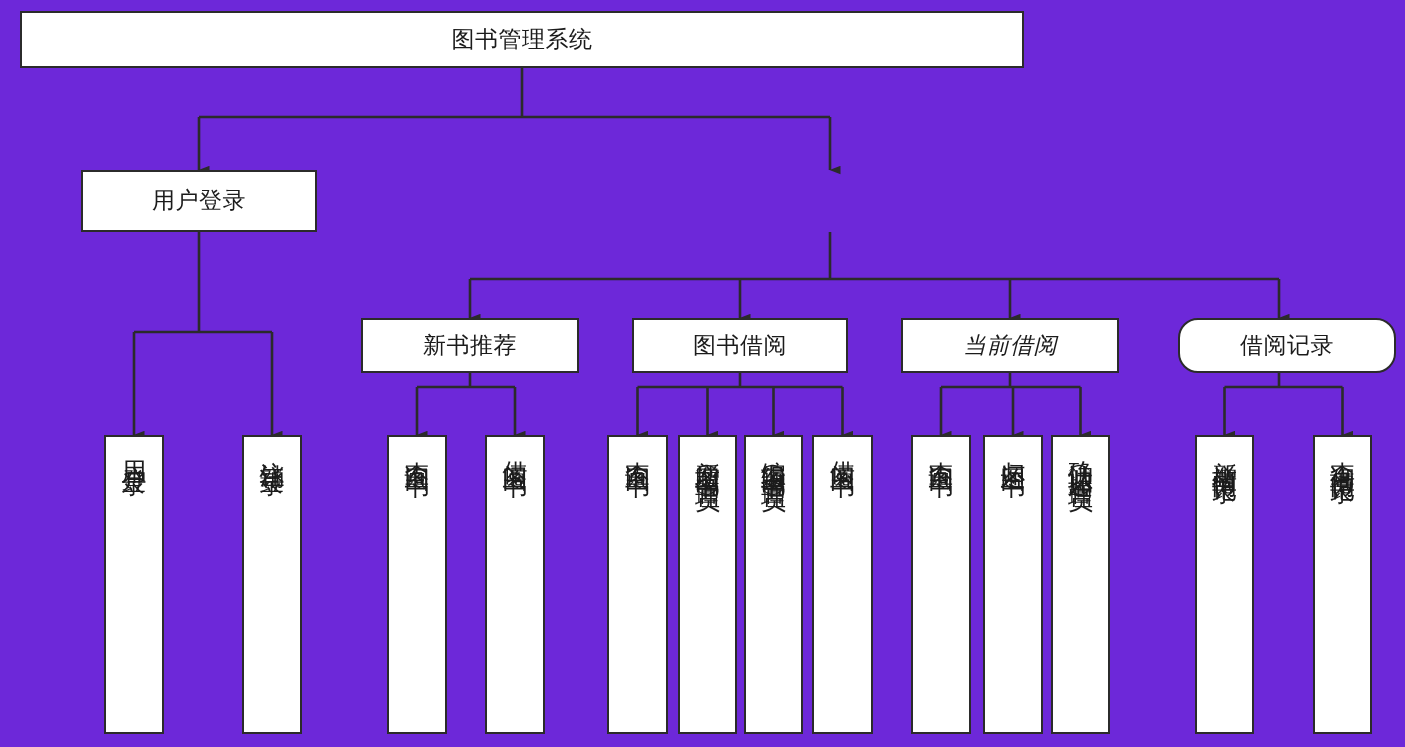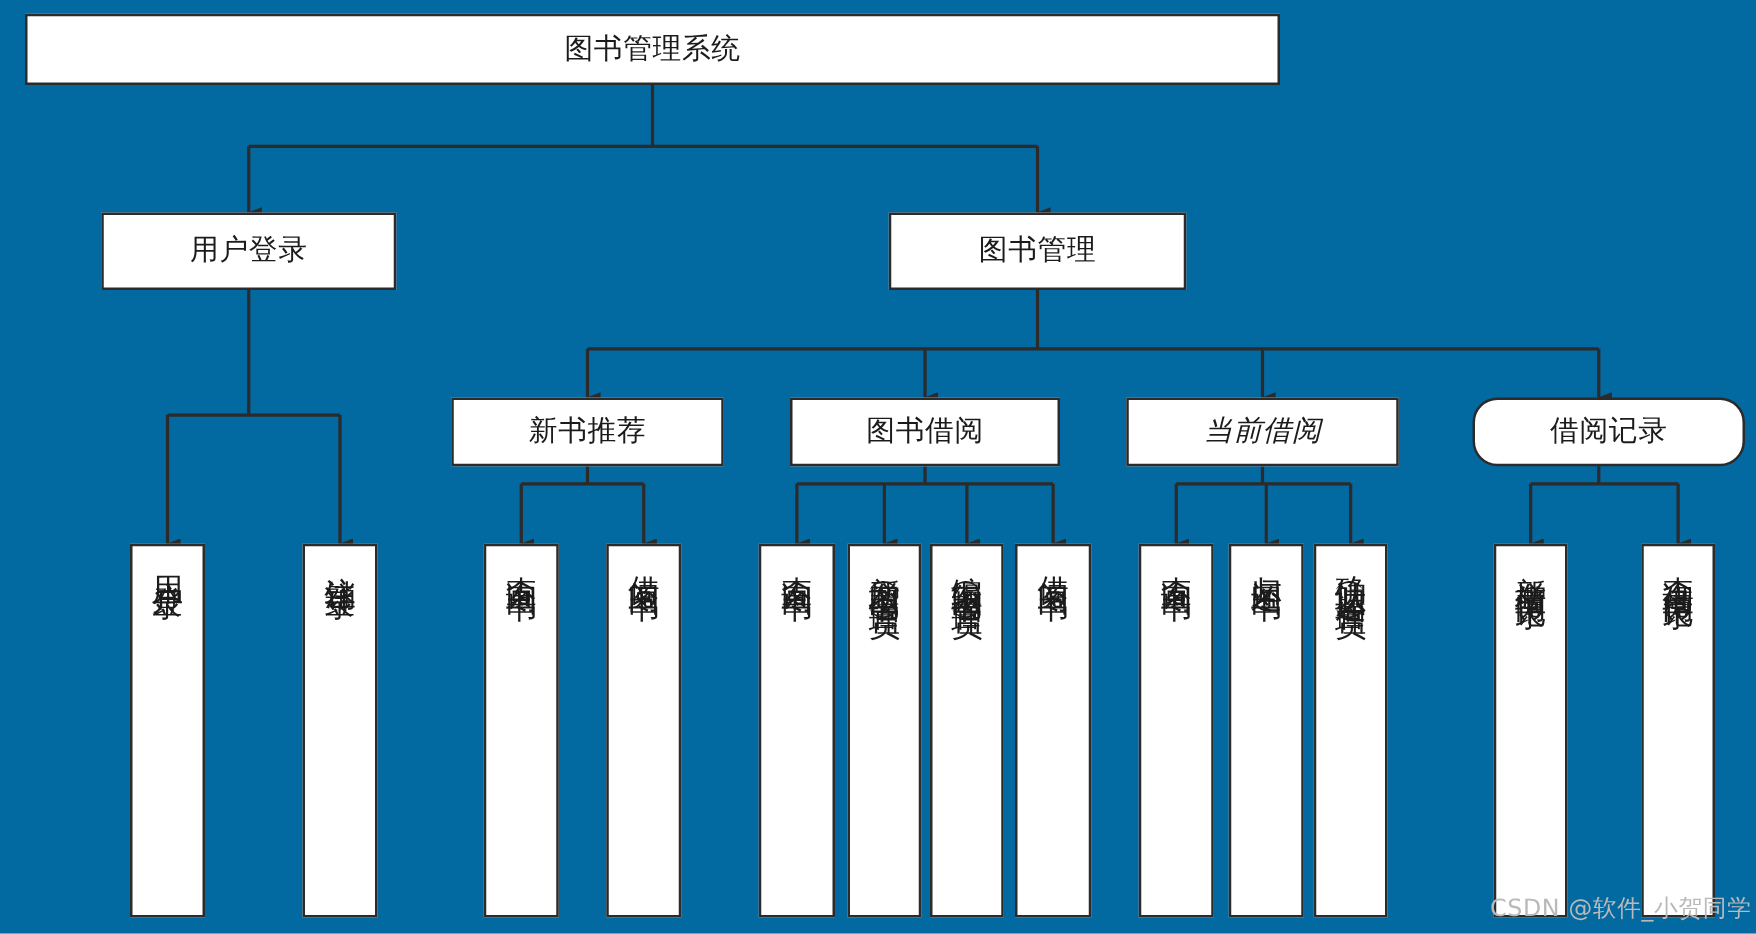--- a/index.html
+++ b/index.html
@@ -11,21 +11,21 @@
   body {
     font-family: "DejaVu Sans", "Liberation Sans", sans-serif;
     width: 1405px;
     height: 747px;
     overflow: hidden;
   }
   #diagram-root {
     position: relative;
     width: 1405px;
     height: 747px;
-    background: #0369a1;
+    background: #6d28d9;
   }
   #diagram-svg {
     position: absolute;
     top: 0;
     left: 0;
     width: 1405px;
     height: 747px;
   }
   .node-box {
     position: absolute;
@@ -116,23 +116,20 @@
   </svg>
 
   <div class="node-box node-horizontal" style="left: 20px; top: 11px; width: 1004px; height: 57px;">
     <span class="node-label">图书管理系统</span>
   </div>
 
   <div class="node-box node-horizontal" style="left: 81px; top: 170px; width: 236px; height: 62px;">
     <span class="node-label">用户登录</span>
   </div>
 
-  <div class="node-box node-horizontal" style="left: 711px; top: 170px; width: 238px; height: 62px;">
-    <span class="node-label">图书管理</span>
-  </div>
 
   <div class="node-box node-horizontal" style="left: 632px; top: 318px; width: 216px; height: 55px;">
     <span class="node-label">图书借阅</span>
   </div>
 
   <div class="node-box node-horizontal" style="left: 361px; top: 318px; width: 218px; height: 55px;">
     <span class="node-label">新书推荐</span>
   </div>
 
   <div class="node-box node-horizontal" style="left: 901px; top: 318px; width: 218px; height: 55px; font-style: italic;">
@@ -188,15 +185,14 @@
   </div>
 
   <div class="node-box node-vertical" style="left: 1195px; top: 435px; width: 59px; height: 299px;">
     <span class="node-label">新增借阅记录</span>
   </div>
 
   <div class="node-box node-vertical" style="left: 1313px; top: 435px; width: 59px; height: 299px;">
     <span class="node-label">查询借阅记录</span>
   </div>
 
-  <div class="watermark" style="left: 1192px; top: 714px; color: rgb(185, 185, 185);">CSDN @软件_小贺同学</div>
 
 </div>
 
 </body></html>

